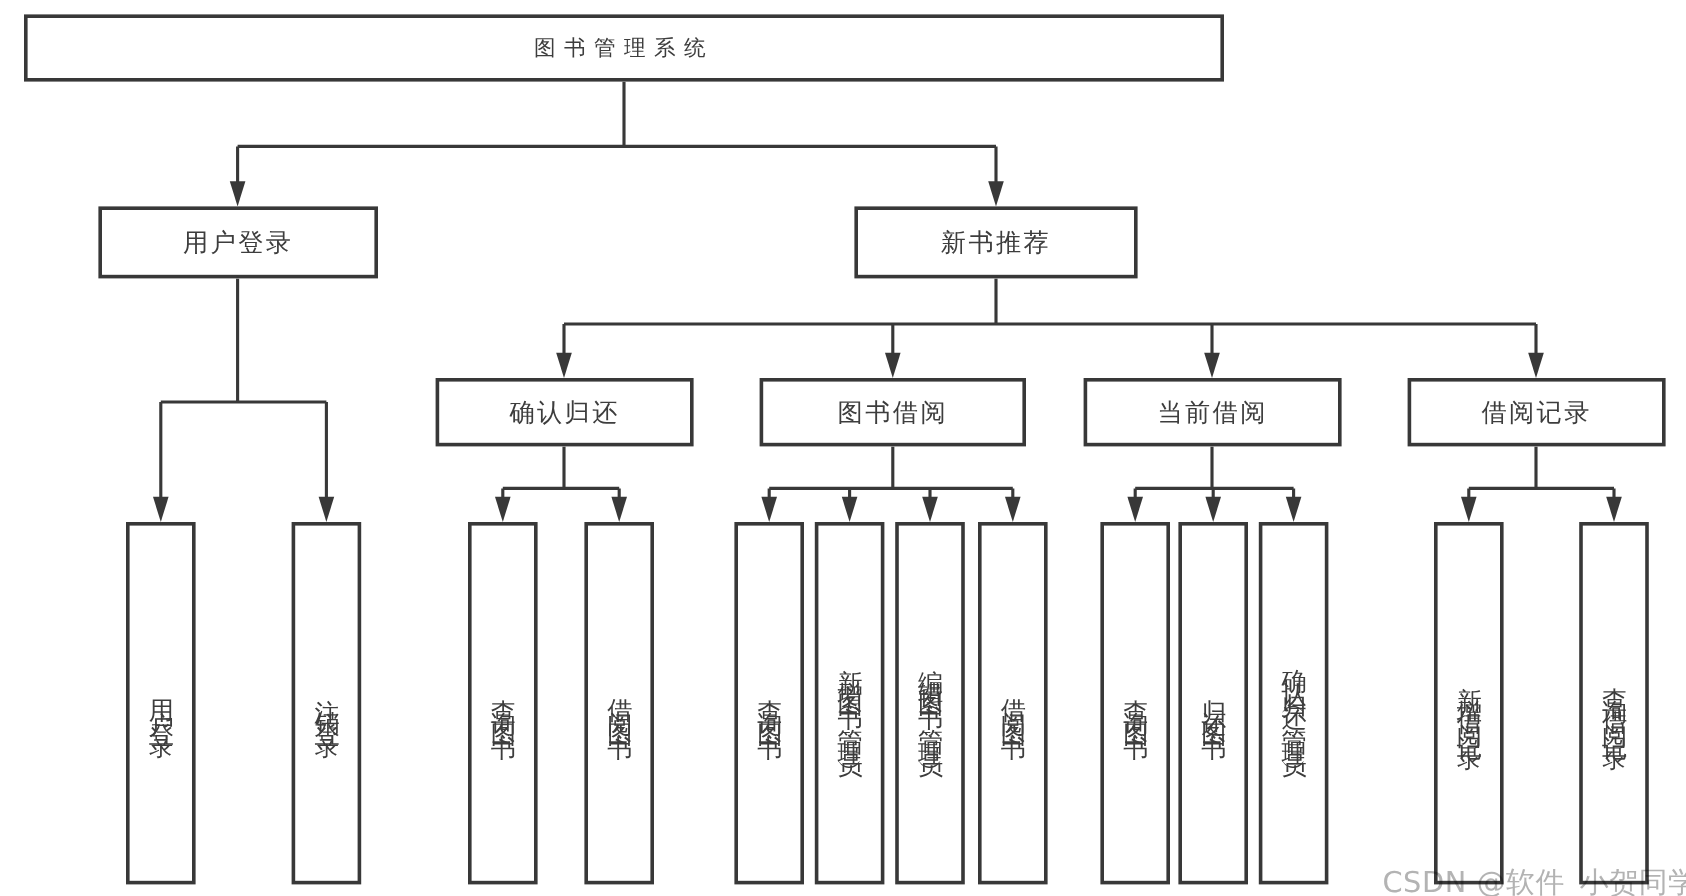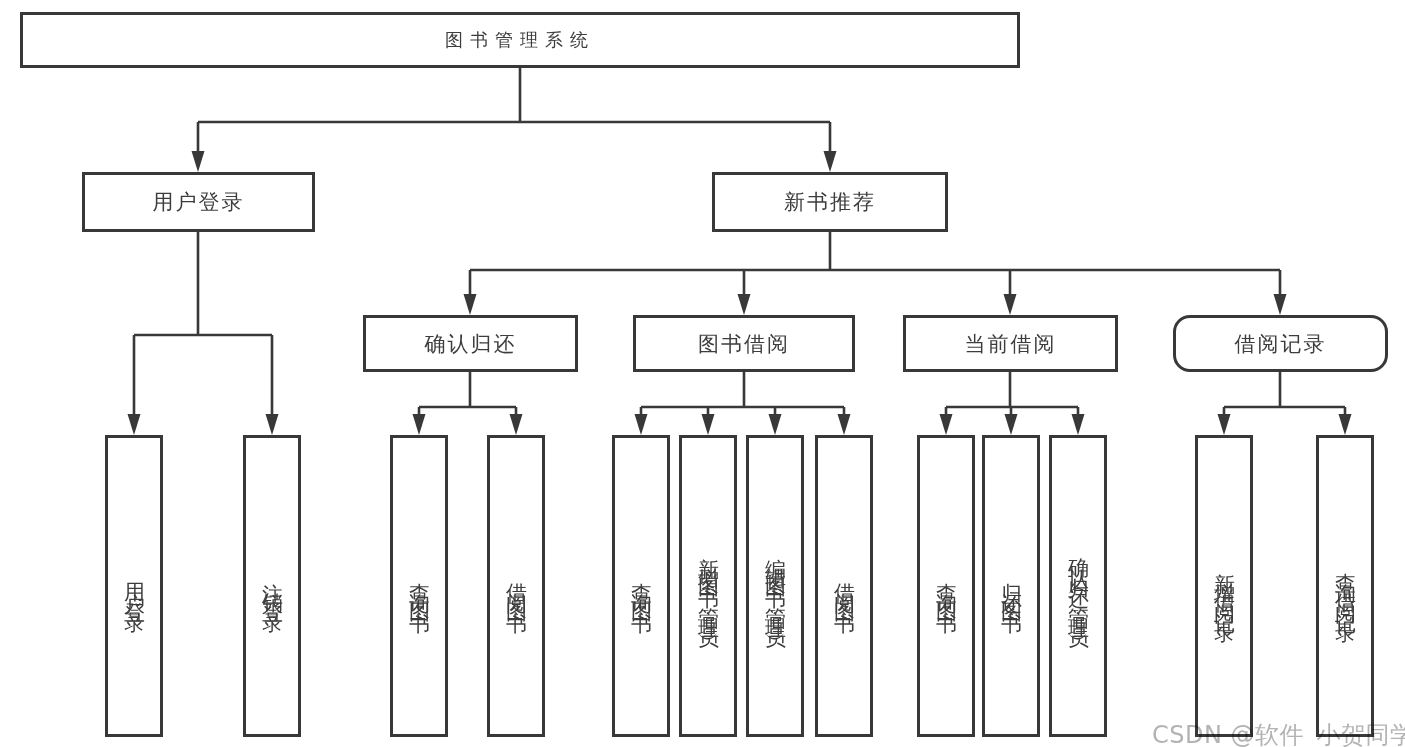--- a/index.html
+++ b/index.html
@@ -75,21 +75,21 @@
 
   <div class="box" style="left:363px;top:315px;width:215px;height:57px;">
     <span class="h-label">确认归还</span>
   </div>
   <div class="box" style="left:903px;top:315px;width:215px;height:57px;">
     <span class="h-label">当前借阅</span>
   </div>
   <div class="box" style="left:633px;top:315px;width:222px;height:57px;">
     <span class="h-label">图书借阅</span>
   </div>
-  <div class="box" style="left:1173px;top:315px;width:215px;height:57px;border-radius:17px;">
+  <div class="box" style="left:1173px;top:315px;width:215px;height:57px;">
     <span class="h-label">借阅记录</span>
   </div>
 
   <div class="box" style="left:105px;top:435px;width:58px;height:302px;">
     <span class="v-label">用户登录</span>
   </div>
   <div class="box" style="left:243px;top:435px;width:58px;height:302px;">
     <span class="v-label">注销登录</span>
   </div>
 

